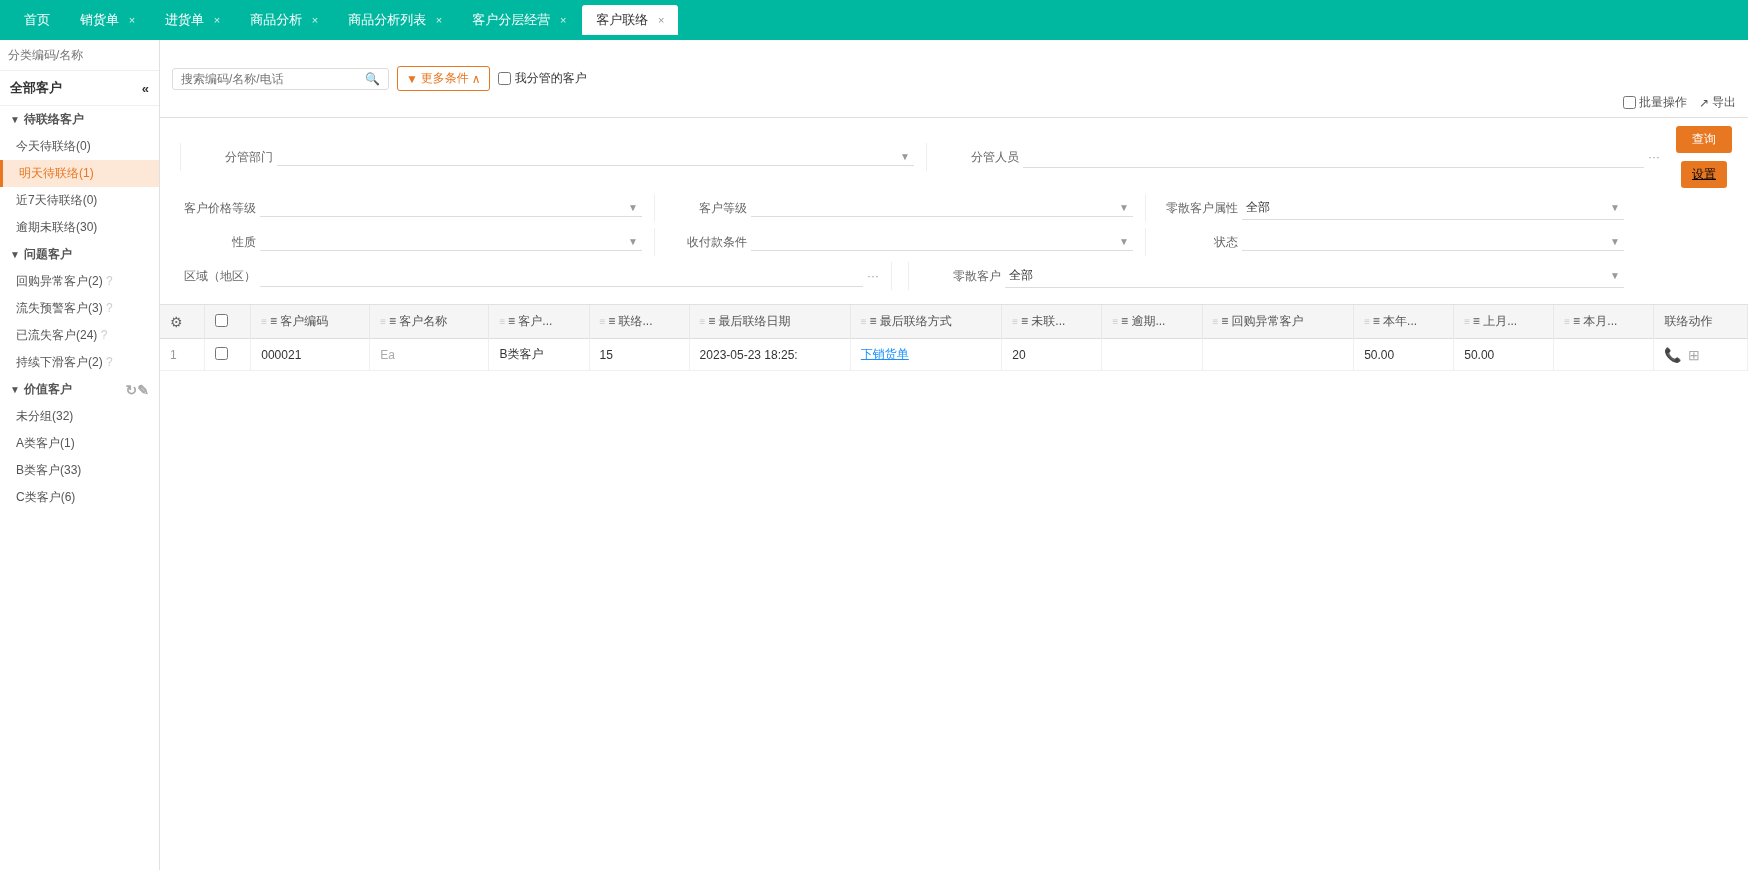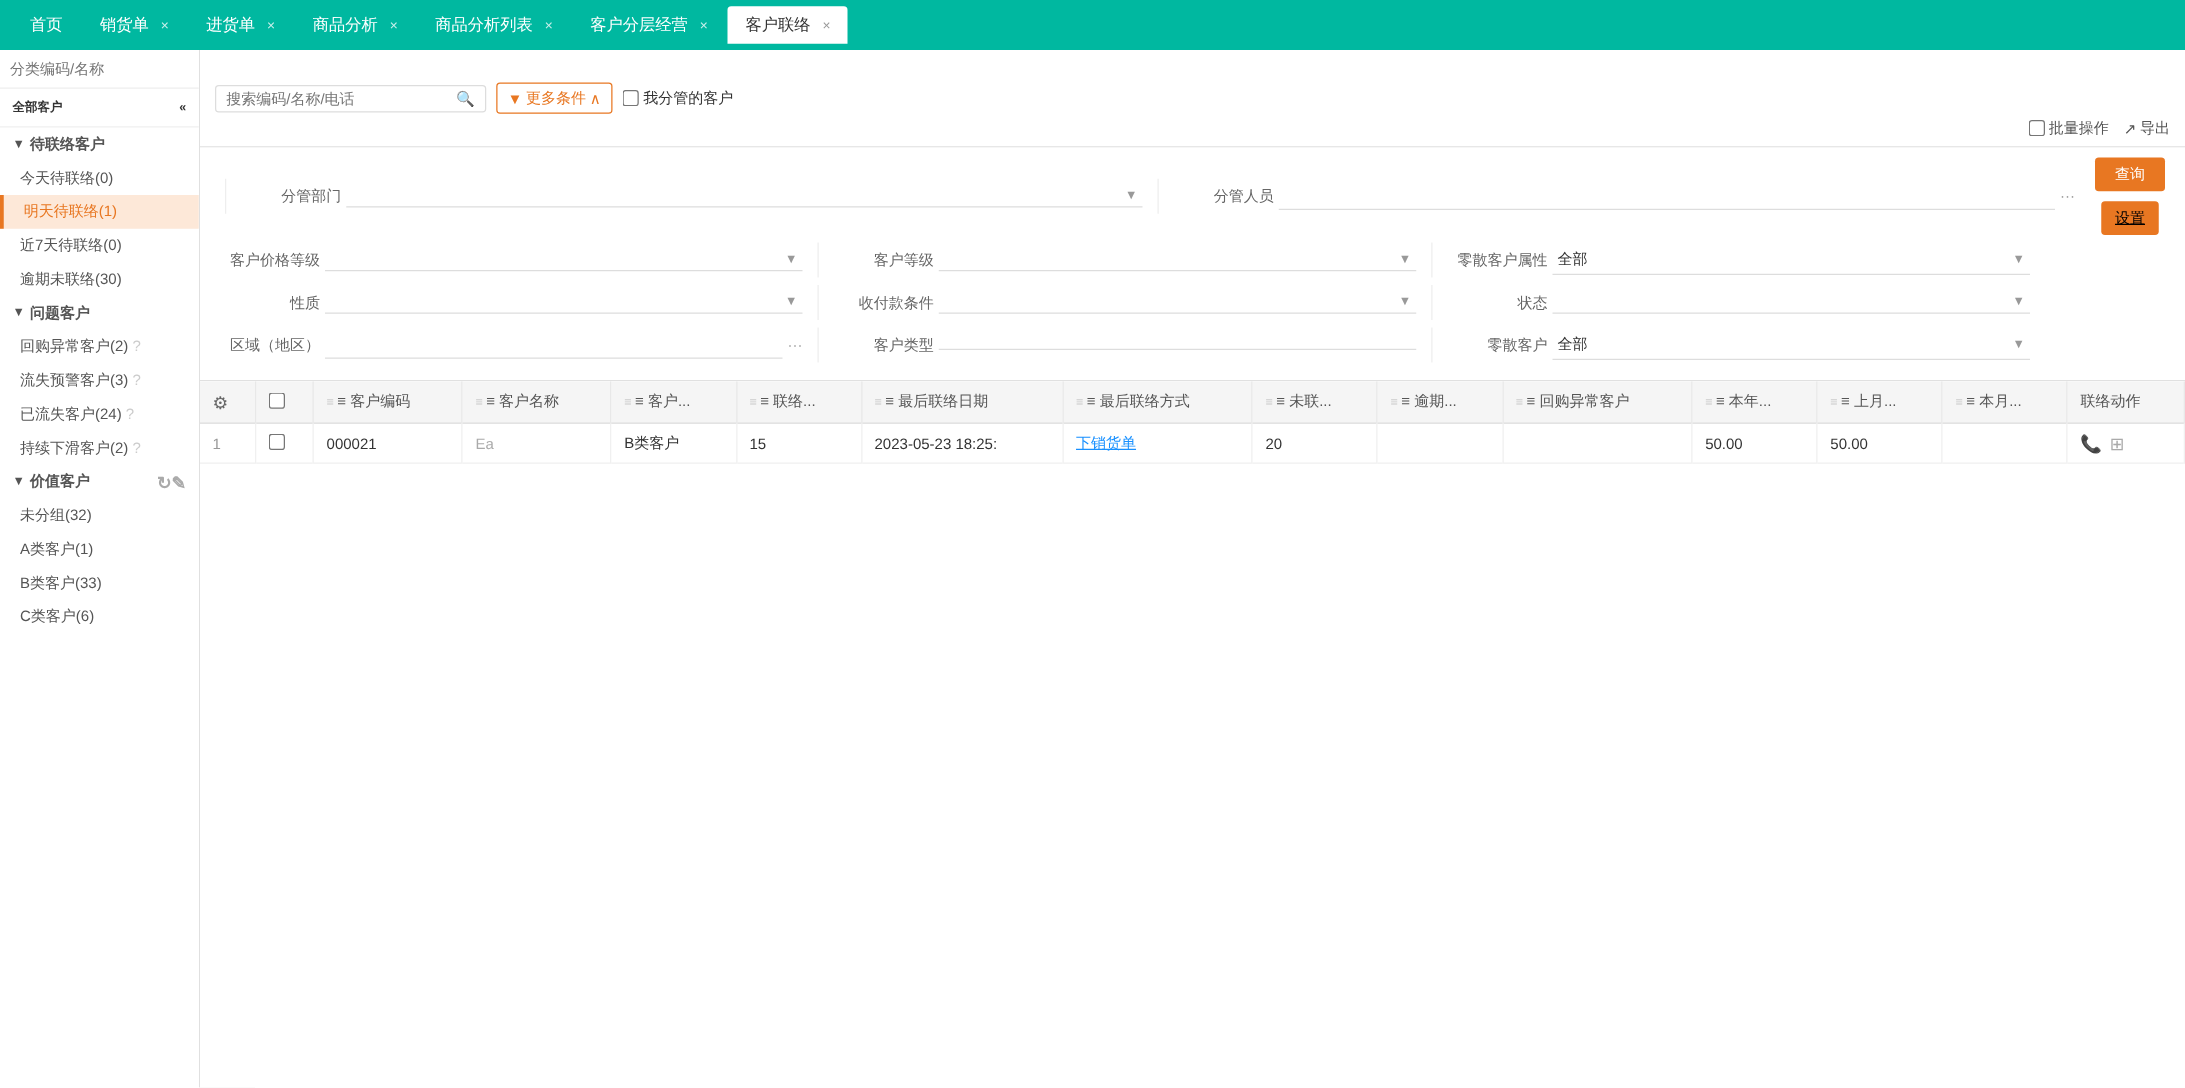--- a/index.html
+++ b/index.html
@@ -53,21 +53,21 @@
       outline: none;
       font-size: 12px;
       color: #666;
     }
     .sidebar-section-header {
       display: flex;
       align-items: center;
       justify-content: space-between;
       padding: 8px 10px;
       font-weight: bold;
-      font-size: 10px;
+      font-size: 13px;
       color: #333;
       border-bottom: 1px solid #f0f0f0;
     }
     .sidebar-item {
       padding: 5px 10px 5px 16px;
       cursor: pointer;
       color: #555;
       font-size: 12px;
     }
     .sidebar-item.active { background: #fde8d8; color: #e87722; border-left: 3px solid #e87722; }
@@ -462,26 +462,20 @@
         <div style="width:100px; flex-shrink:0;"></div>
       </div>
 
       <div class="filter-row">
         <div class="filter-cell">
           <span class="filter-label">区域（地区）</span>
           <input class="filter-input" style="flex: 1 1 0%;">
           <span class="ellipsis">···</span>
         </div>
         <div class="filter-divider"></div>
-        <div class="filter-cell">
-          <span class="filter-label">客户类型</span>
-          <div class="filter-select" style="flex:1;">
-            <span></span>
-          </div>
-        </div>
         <div class="filter-divider"></div>
         <div class="filter-cell">
           <span class="filter-label">零散客户</span>
           <div class="filter-select">
             <span>全部</span>
             <span class="arrow">▼</span>
           </div>
         </div>
         <div style="width:100px; flex-shrink:0;"></div>
       </div>

